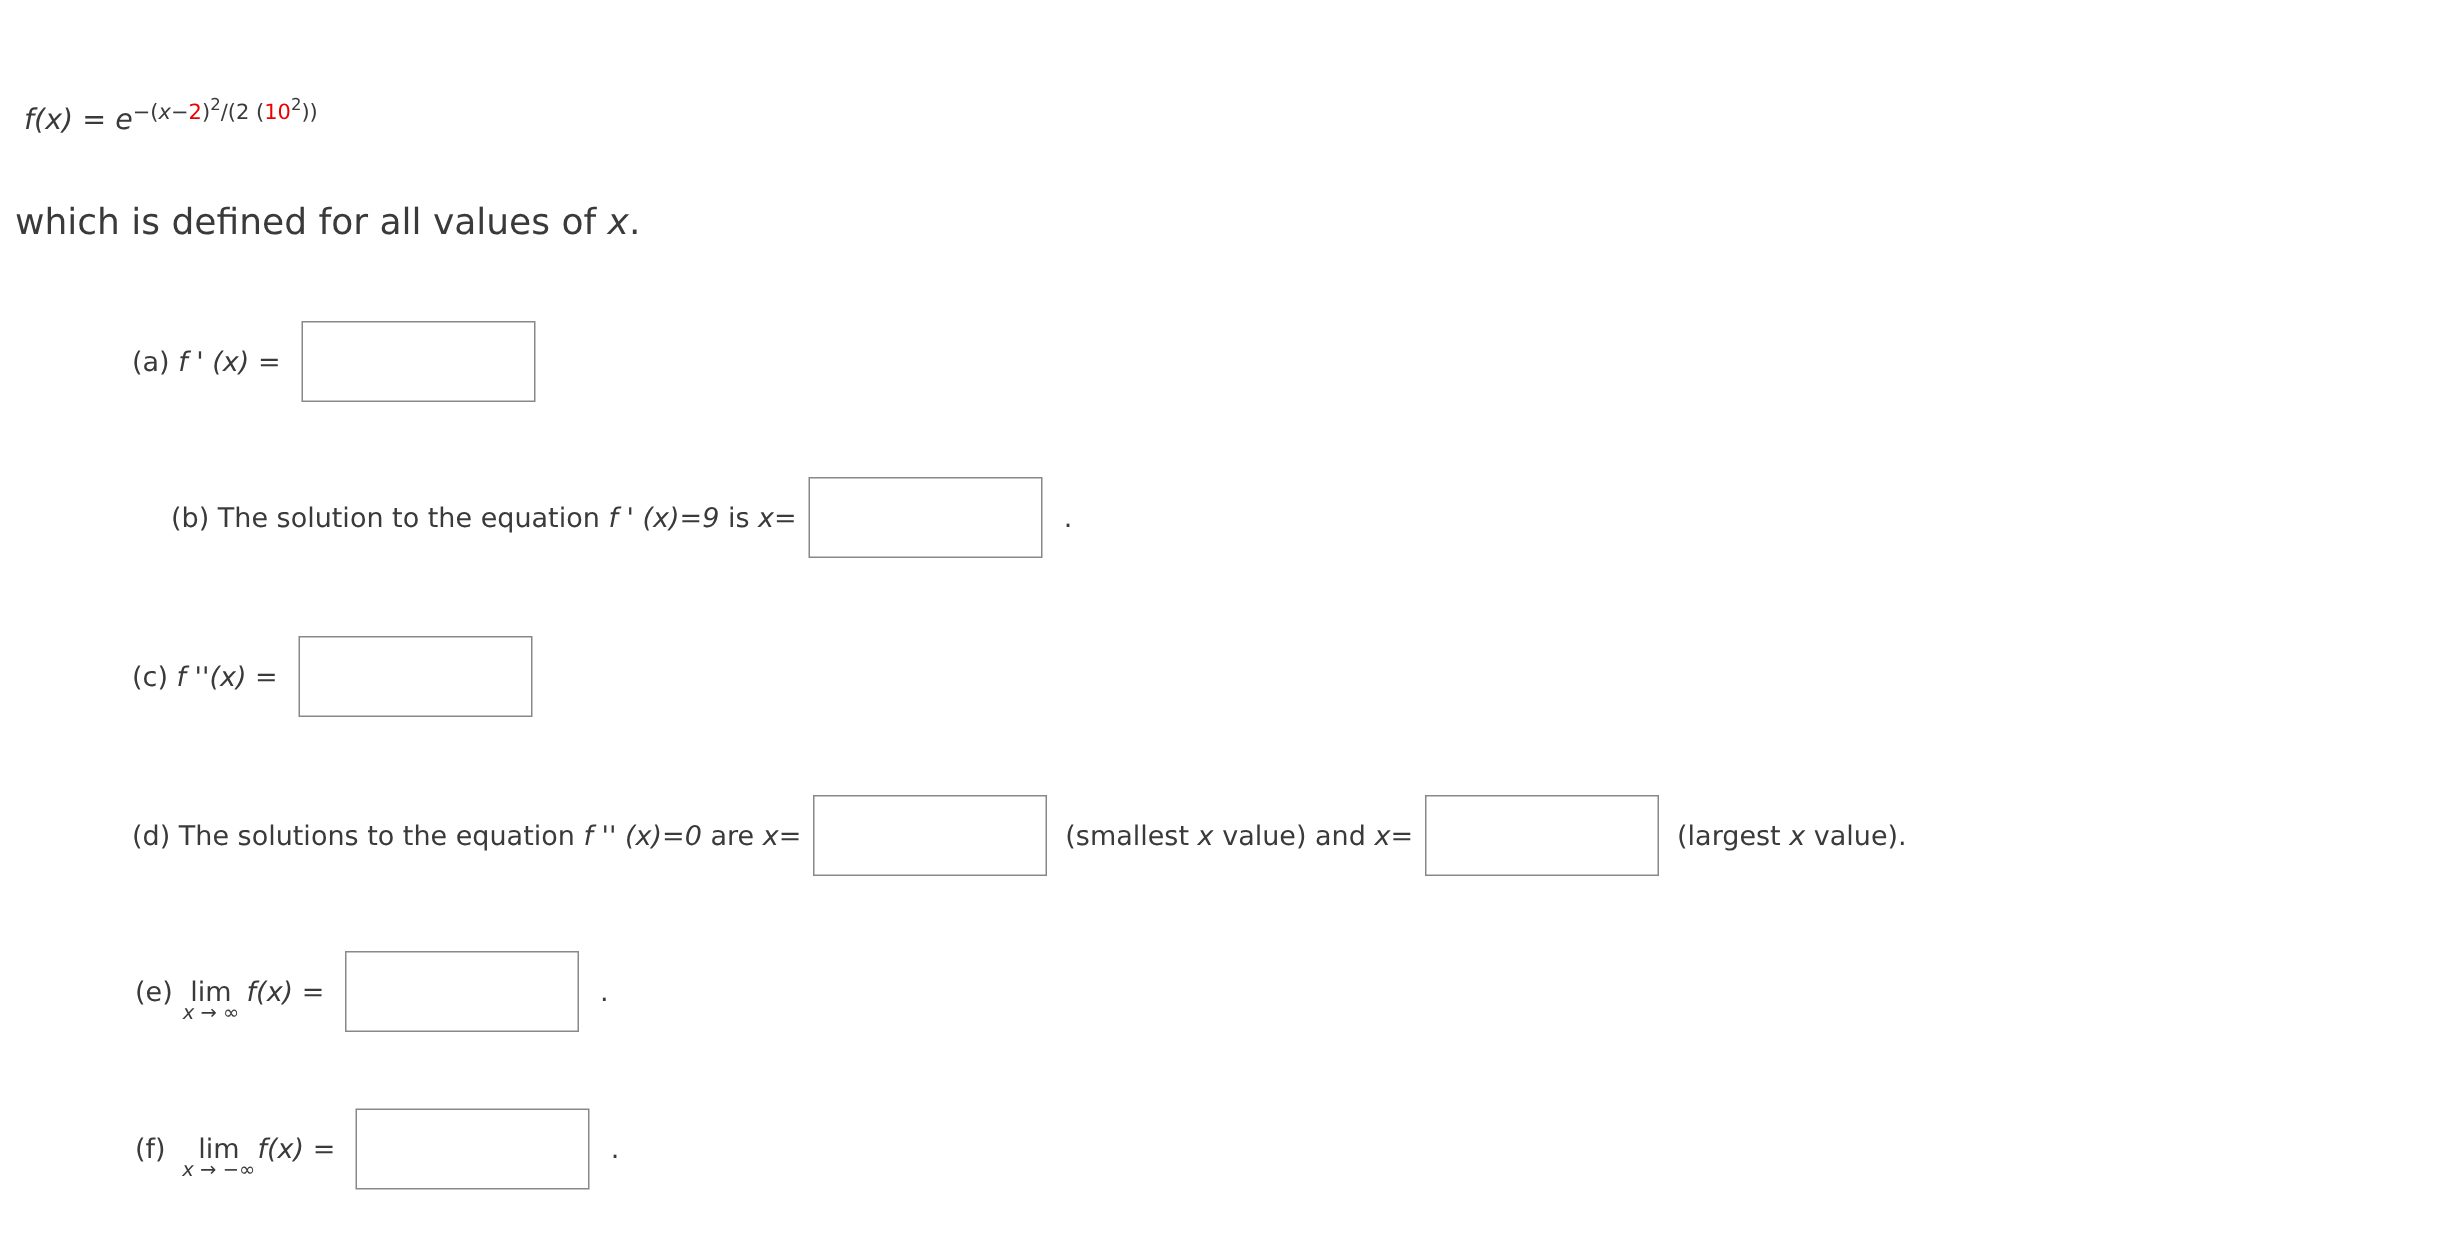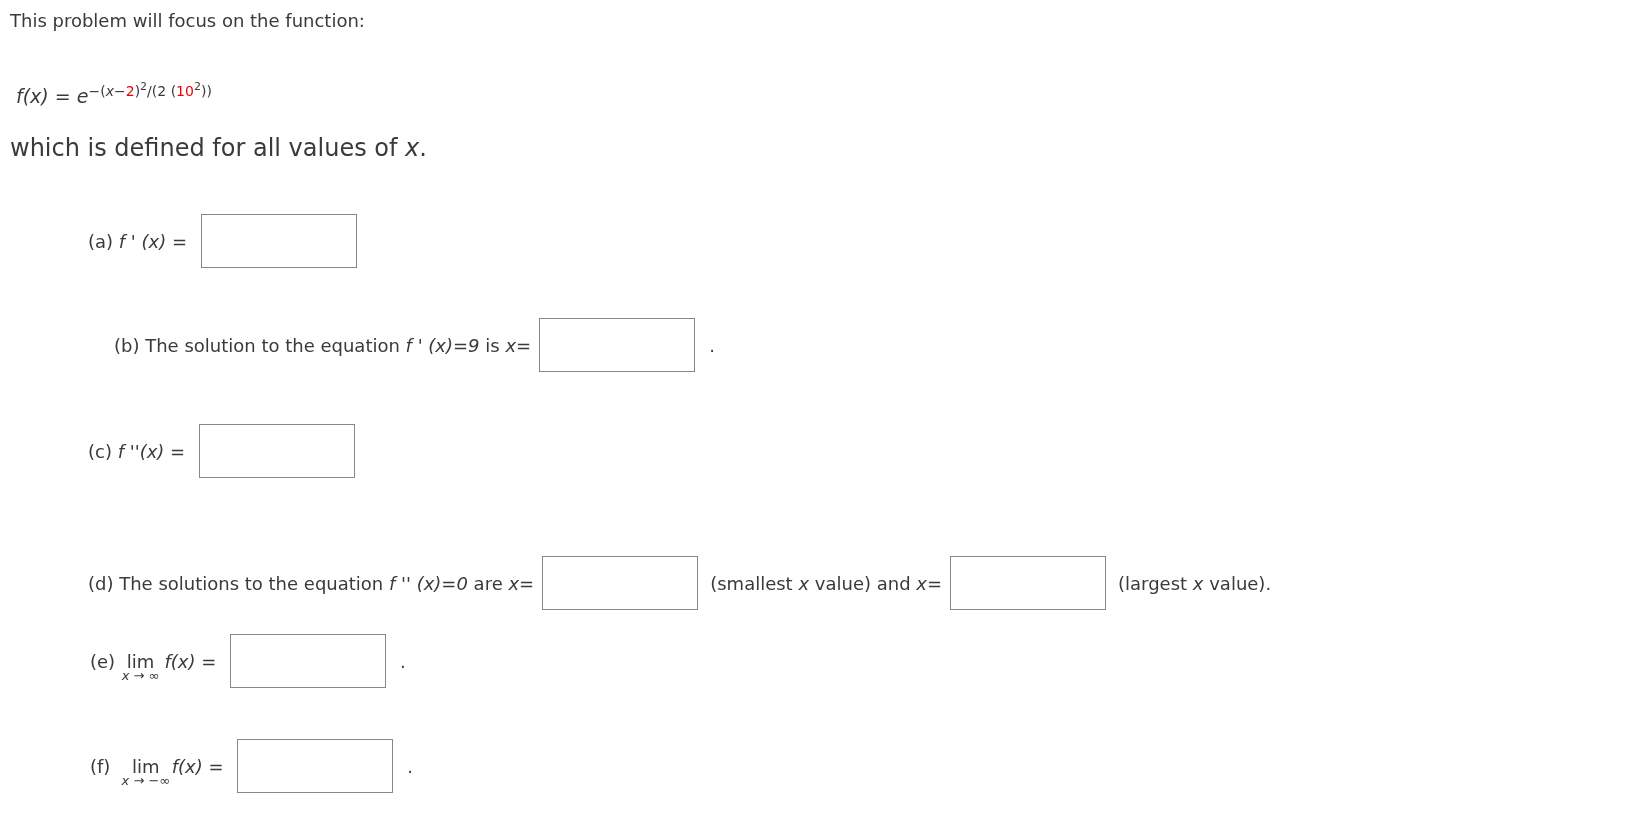--- a/index.html
+++ b/index.html
@@ -14,36 +14,36 @@
   }
   .intro {
     position: absolute; left: 10px; top: 9px;
     font-size: 18px; line-height: 24px; margin: 0;
   }
   .defined {
     position: absolute; left: 10px; top: 136px;
     font-size: 24px; line-height: 24px; margin: 0;
   }
   .formula {
-    position: absolute; left: 16px; top: 82px;
+    position: absolute; left: 16px; top: 66px;
     font-size: 19px; line-height: 28px; white-space: nowrap;
   }
   .mi { font-style: italic; }
   .red { color: var(--red, #ee0000); }
   sup.exp { font-size: 14px; vertical-align: 7px; line-height: 0; }
   sup.sq  { font-size: 11px; vertical-align: 6px; line-height: 0; }
   .row {
     position: absolute; left: 88px;
     display: flex; align-items: center;
     height: 54px; font-size: 18px; white-space: pre;
   }
   .row-a { top: 214px; }
   .row-b { top: 318px; margin-left: 26px; }
   .row-c { top: 424px; }
-  .row-d { top: 556px; }
+  .row-d { top: 530px; }
   .row-e { top: 634px; left: 90px; }
   .row-f { top: 739px; left: 90px; }
   input.answer {
     width: 156px; height: 54px; box-sizing: border-box;
     border: 1px solid var(--box-border, #888888);
     border-radius: 0; background: #ffffff;
     font-family: inherit; font-size: 18px; color: inherit;
     padding: 0 8px; margin-left: 8px; outline: none;
   }
   .row-d input.answer { margin-right: 12px; }
@@ -56,21 +56,20 @@
   .lim .sub {
     position: absolute; left: 50%; transform: translateX(-50%);
     top: calc(100% - 3px); font-size: 13px; white-space: pre; line-height: 1;
   }
 </style>
 </head>
 <body>
 
 <div class="page">
 
-  <p class="intro">This problem will focus on the function:</p>
 
   <div class="formula"><span class="mi">f(x)</span><span> = </span><span class="mi">e</span><sup class="exp"><span>−(</span><span class="mi">x</span><span>−</span><span class="red">2</span><span>)</span><sup class="sq">2</sup><span>/(2 (</span><span class="red">10</span><sup class="sq">2</sup><span>))</span></sup>
   </div>
 
   <p class="defined"><span>which is defined for all values of </span><span class="mi">x</span><span>.</span></p>
 
   <div class="row row-a"><span>(a) </span><span class="mi">f ' (x)</span><span> = </span><input type="text" class="answer" value="" style="">
   </div>
 
   <div class="row row-b"><span>(b) The solution to the equation </span><span class="mi">f ' (x)=9</span><span> is </span><span class="mi">x</span><span>=</span><input type="text" class="answer" value="" style=""><span class="period">.</span>

